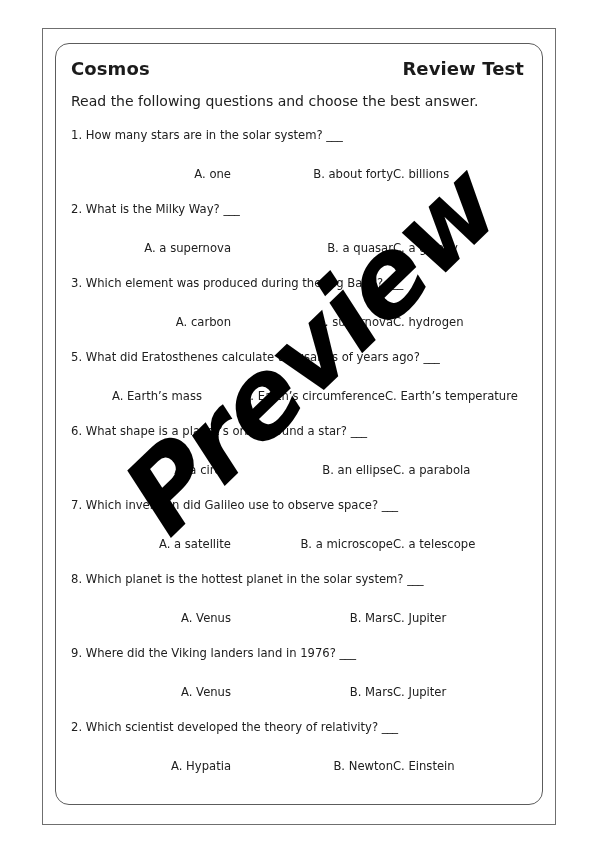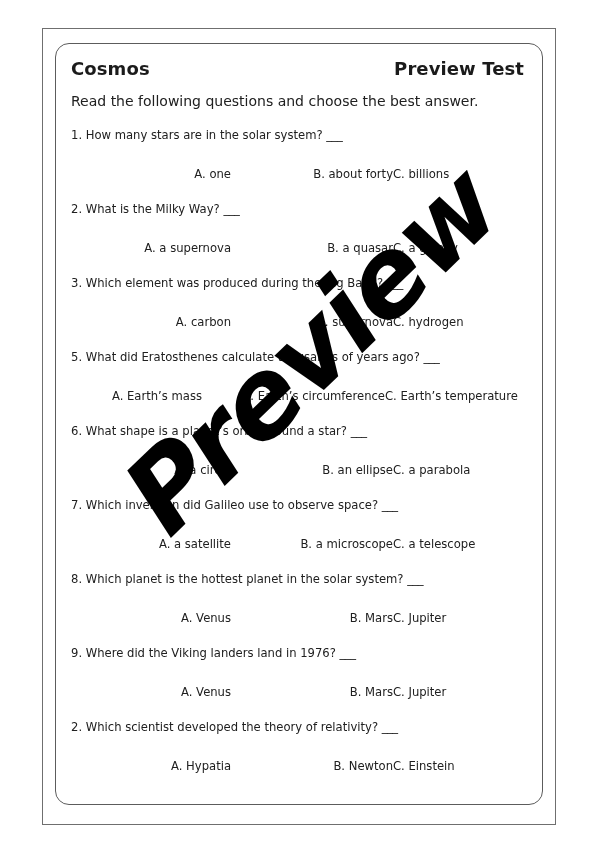--- a/index.html
+++ b/index.html
@@ -140,21 +140,21 @@
 </head>
 <body>
 
 <div class="page-sheet"></div>
 
 <div class="worksheet-frame">
   <div class="worksheet-inner">
 
     <div class="ws-header">
       <span class="ws-title">Cosmos</span>
-      <span class="ws-kind">Preview Test</span>
+      <span class="ws-kind">Review Test</span>
     </div>
 
     <div class="ws-instructions">Read the following questions and choose the best answer.</div>
 
     <div class="questions" id="questions-container">
         <div class="question-block">
           <div class="question-text"><span>1. How many stars are in the solar system?</span> <span class="question-blank">___</span></div>
           <div class="choices layout-wide">
             <div class="choice choice-a">A. one</div>
             <div class="choice choice-b">B. about forty</div>

